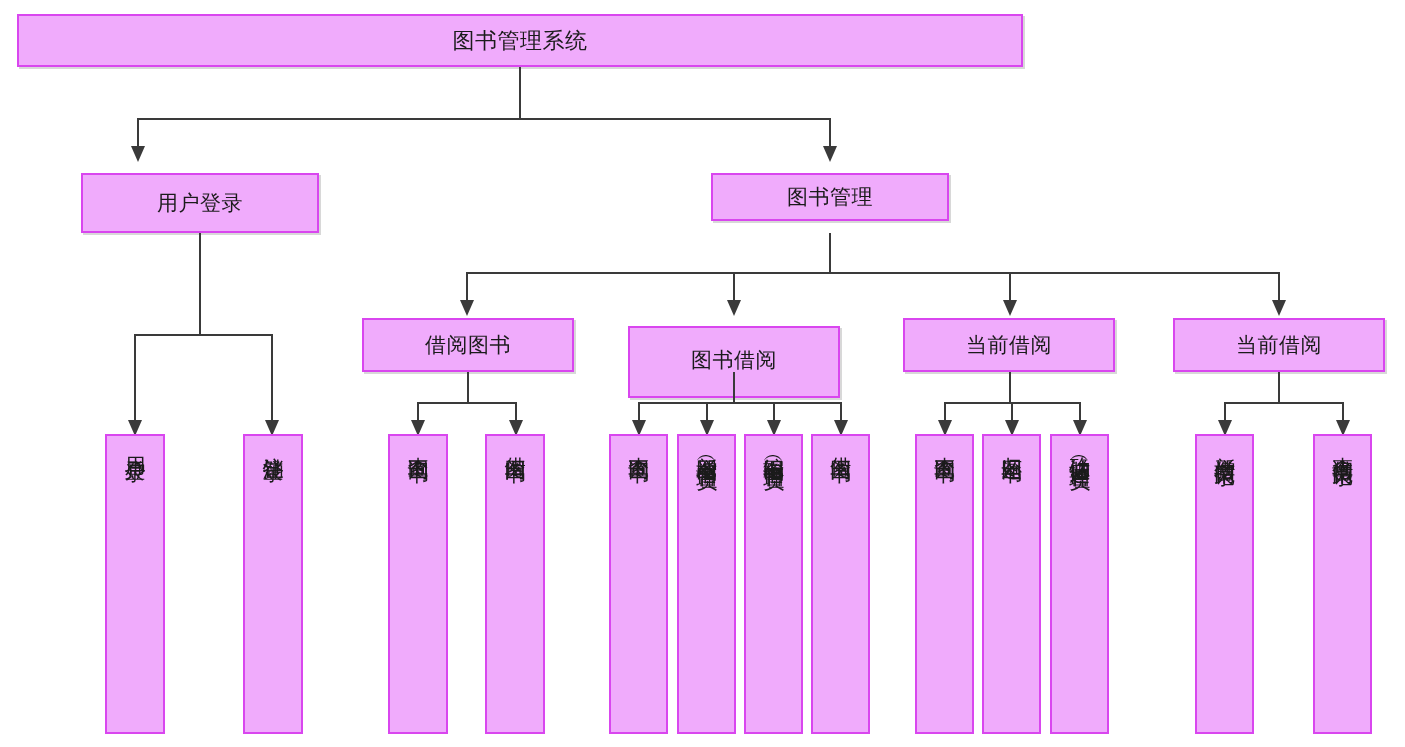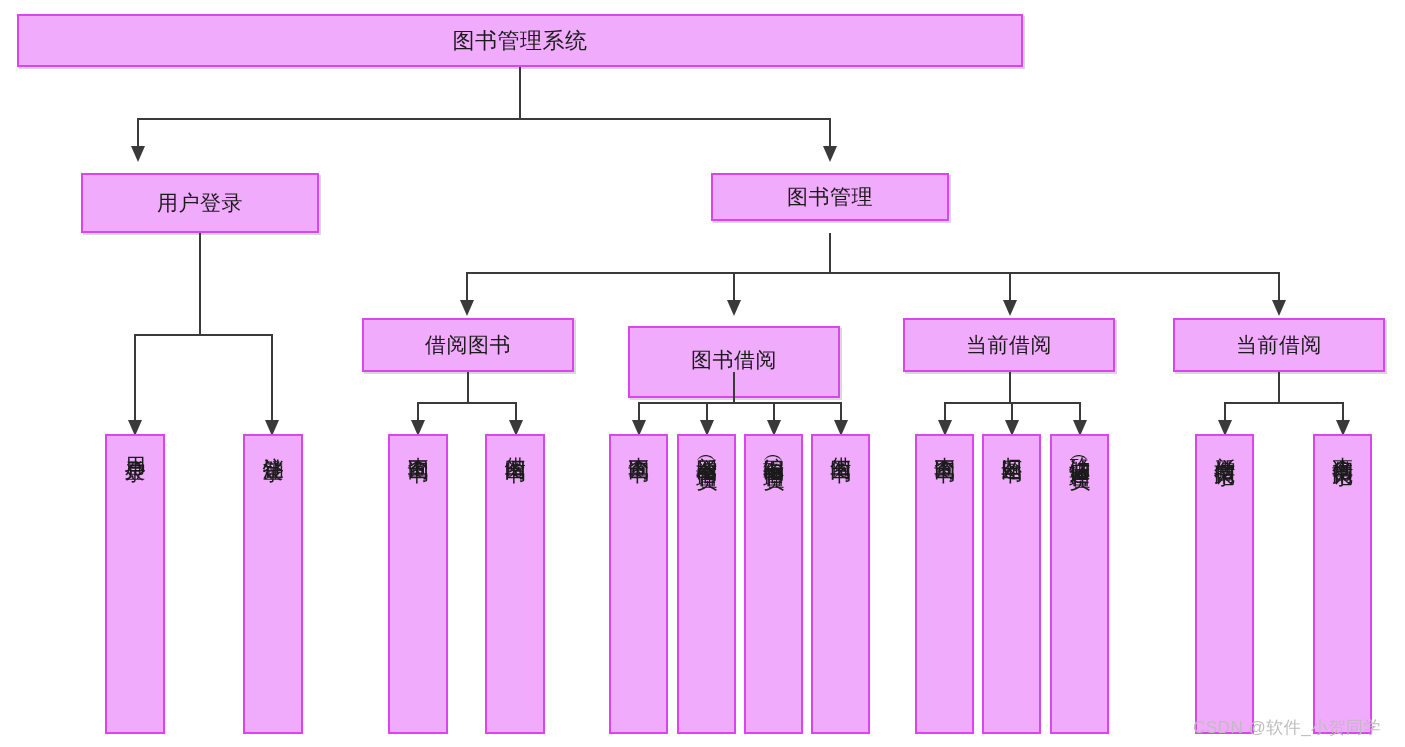--- a/index.html
+++ b/index.html
@@ -213,15 +213,14 @@
     <span class="node-label">确认归还（管理员）</span>
   </div>
 
   <div class="node vertical" style="left:1195px; top:434px; width:59px; height:300px;">
     <span class="node-label">新增借阅记录</span>
   </div>
   <div class="node vertical" style="left:1313px; top:434px; width:59px; height:300px;">
     <span class="node-label">查询借阅记录</span>
   </div>
 
-  <div id="watermark" style="left:1193px; top:716px;">CSDN @软件_小贺同学</div>
 
 </div>
 
 </body></html>

